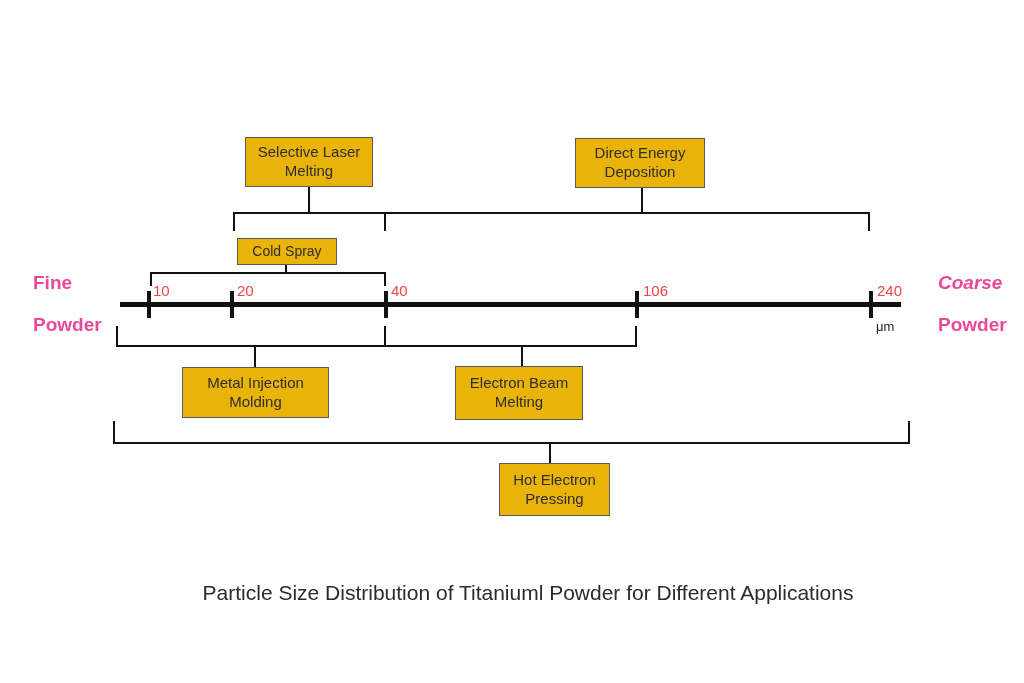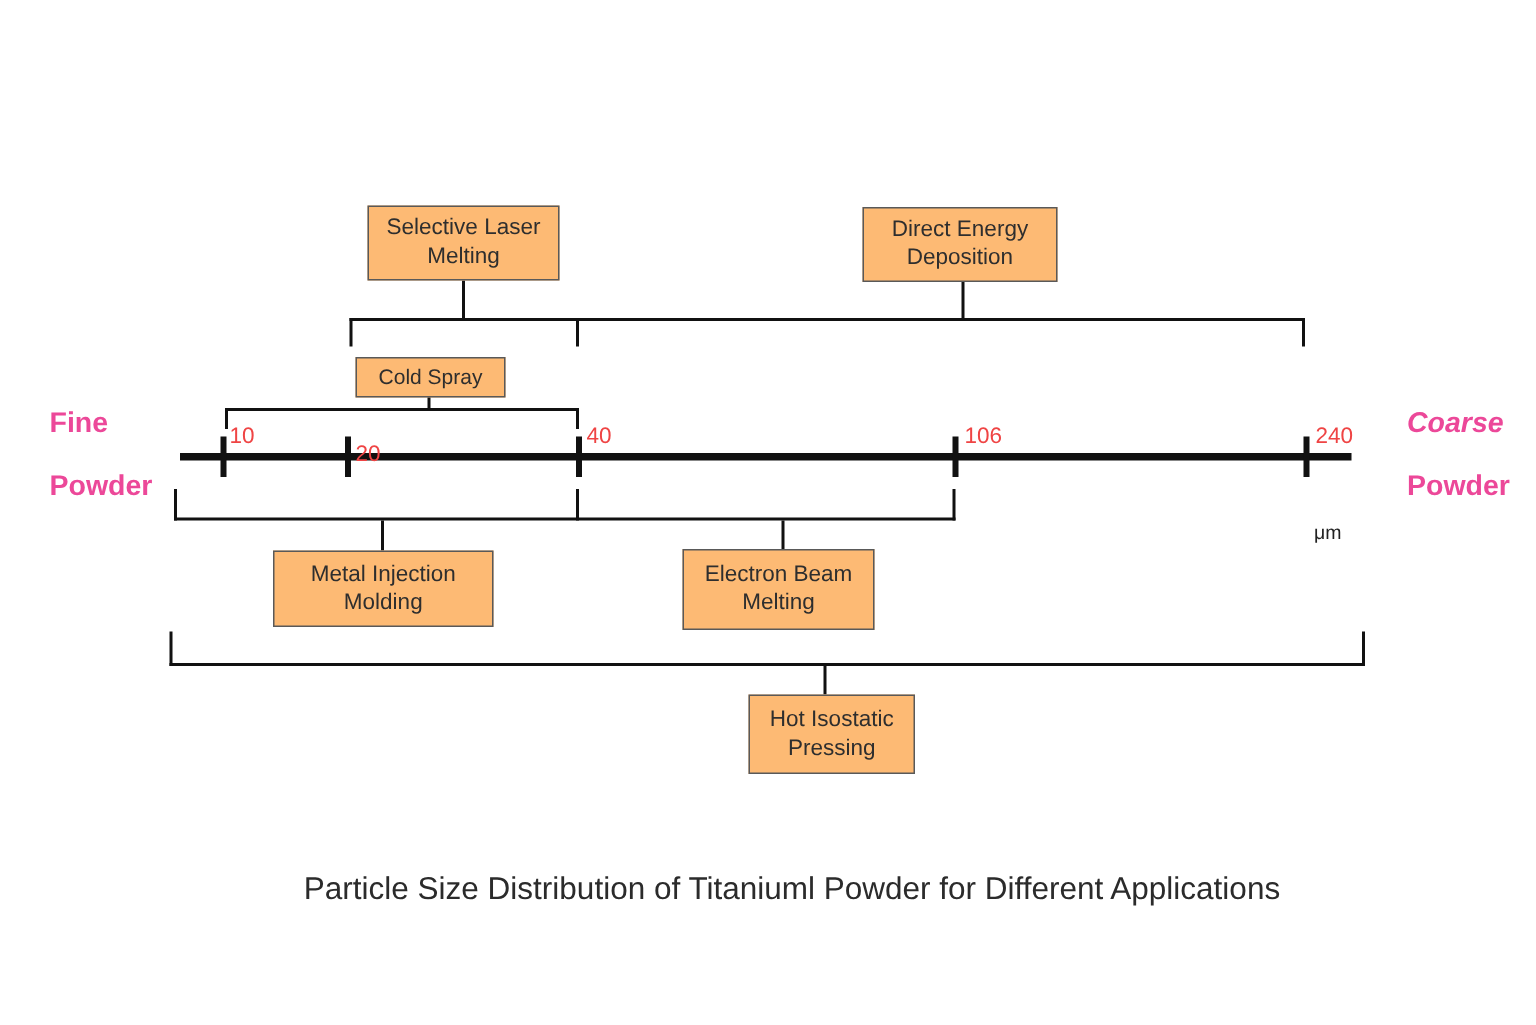--- a/index.html
+++ b/index.html
@@ -2,21 +2,21 @@
 <html><head>
 <meta charset="utf-8">
 <style>
   html,body{margin:0;padding:0;background:#ffffff;}
   .stage{
     position:relative;width:1024px;height:683px;background:#ffffff;
     font-family:"Liberation Sans", sans-serif;overflow:hidden;
   }
   .ln{position:absolute;background:#111111;}
   .box{
-    position:absolute;box-sizing:border-box;border:1px solid #595959;background:#fdba74;
+    position:absolute;box-sizing:border-box;border:1px solid #595959;background:#eab308;
     display:flex;flex-direction:column;align-items:center;justify-content:center;
     text-align:center;font-size:15px;line-height:1.26;color:#2e2e2e;
   }
   .box.small{font-size:14px;}
   .ticklabel{position:absolute;font-size:15px;line-height:1;color:#ef4444;}
   .unit{position:absolute;font-size:13px;line-height:1;color:#222222;}
   .side{position:absolute;font-size:19px;line-height:1;font-weight:bold;color:#ec4899;margin-left:13px;}
   .caption{
     position:absolute;left:32px;width:992px;top:581px;text-align:center;
     font-size:21px;color:#2b2b2b;
@@ -28,25 +28,25 @@
 <div class="stage">
 
   <div class="ln" style="left:120px;top:302px;width:781px;height:5px;"></div>
   <div class="ln" style="left:147px;top:291px;width:4px;height:27px;"></div>
   <div class="ln" style="left:230px;top:291px;width:4px;height:27px;"></div>
   <div class="ln" style="left:384px;top:291px;width:4px;height:27px;"></div>
   <div class="ln" style="left:635px;top:291px;width:4px;height:27px;"></div>
   <div class="ln" style="left:869px;top:291px;width:4px;height:27px;"></div>
 
   <span class="ticklabel" style="left:153px;top:283px;">10</span>
-  <span class="ticklabel" style="left:237px;top:295px;">20</span>
+  <span class="ticklabel" style="left:237px;top:283px;">20</span>
   <span class="ticklabel" style="left:391px;top:283px;">40</span>
   <span class="ticklabel" style="left:643px;top:283px;">106</span>
   <span class="ticklabel" style="left:877px;top:283px;">240</span>
-  <span class="unit" style="left:876px;top:320px;margin-top:28px;">μm</span>
+  <span class="unit" style="left:876px;top:320px;">μm</span>
 
   <span class="side" style="left:20px;top:273px;">Fine</span>
   <span class="side" style="left:20px;top:315px;">Powder</span>
   <span class="side" style="left:925px;top:273px;font-style:italic;">Coarse</span>
   <span class="side" style="left:925px;top:315px;">Powder</span>
 
   <div class="ln" style="left:233px;top:212px;width:637px;height:2px;"></div>
   <div class="ln" style="left:233px;top:212px;width:2px;height:19px;"></div>
   <div class="ln" style="left:384px;top:212px;width:2px;height:19px;"></div>
   <div class="ln" style="left:868px;top:212px;width:2px;height:19px;"></div>
@@ -86,19 +86,19 @@
     <span>Electron Beam</span>
     <span>Melting</span>
   </div>
 
   <div class="ln" style="left:113px;top:442px;width:797px;height:2px;"></div>
   <div class="ln" style="left:113px;top:421px;width:2px;height:23px;"></div>
   <div class="ln" style="left:908px;top:421px;width:2px;height:23px;"></div>
   <div class="ln" style="left:549px;top:444px;width:2px;height:19px;"></div>
 
   <div class="box" style="left:499px;top:463px;width:111px;height:53px;">
-    <span>Hot Isostatic</span>
+    <span>Hot Electron</span>
     <span>Pressing</span>
   </div>
 
   <div class="caption">Particle Size Distribution of Titaniuml Powder for Different Applications</div>
 
 </div>
 
 </body></html>

